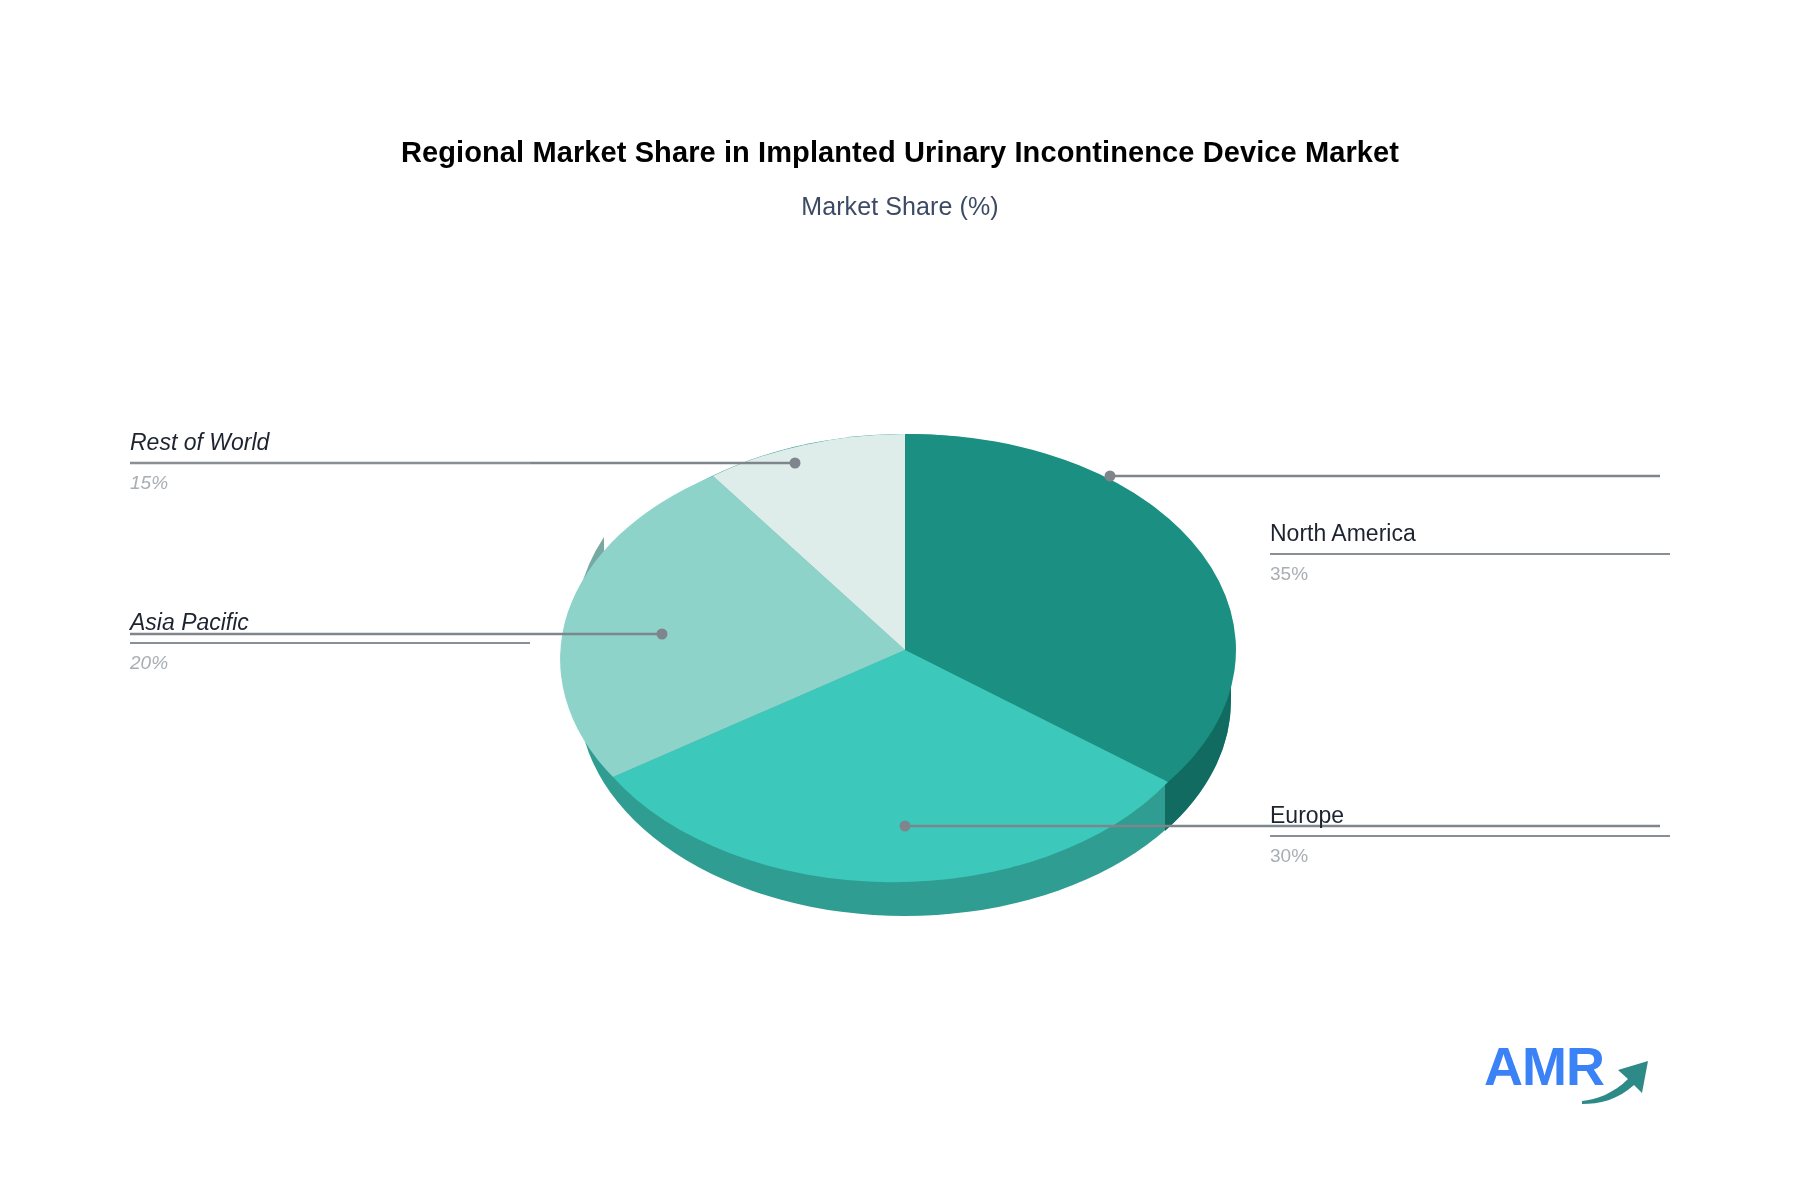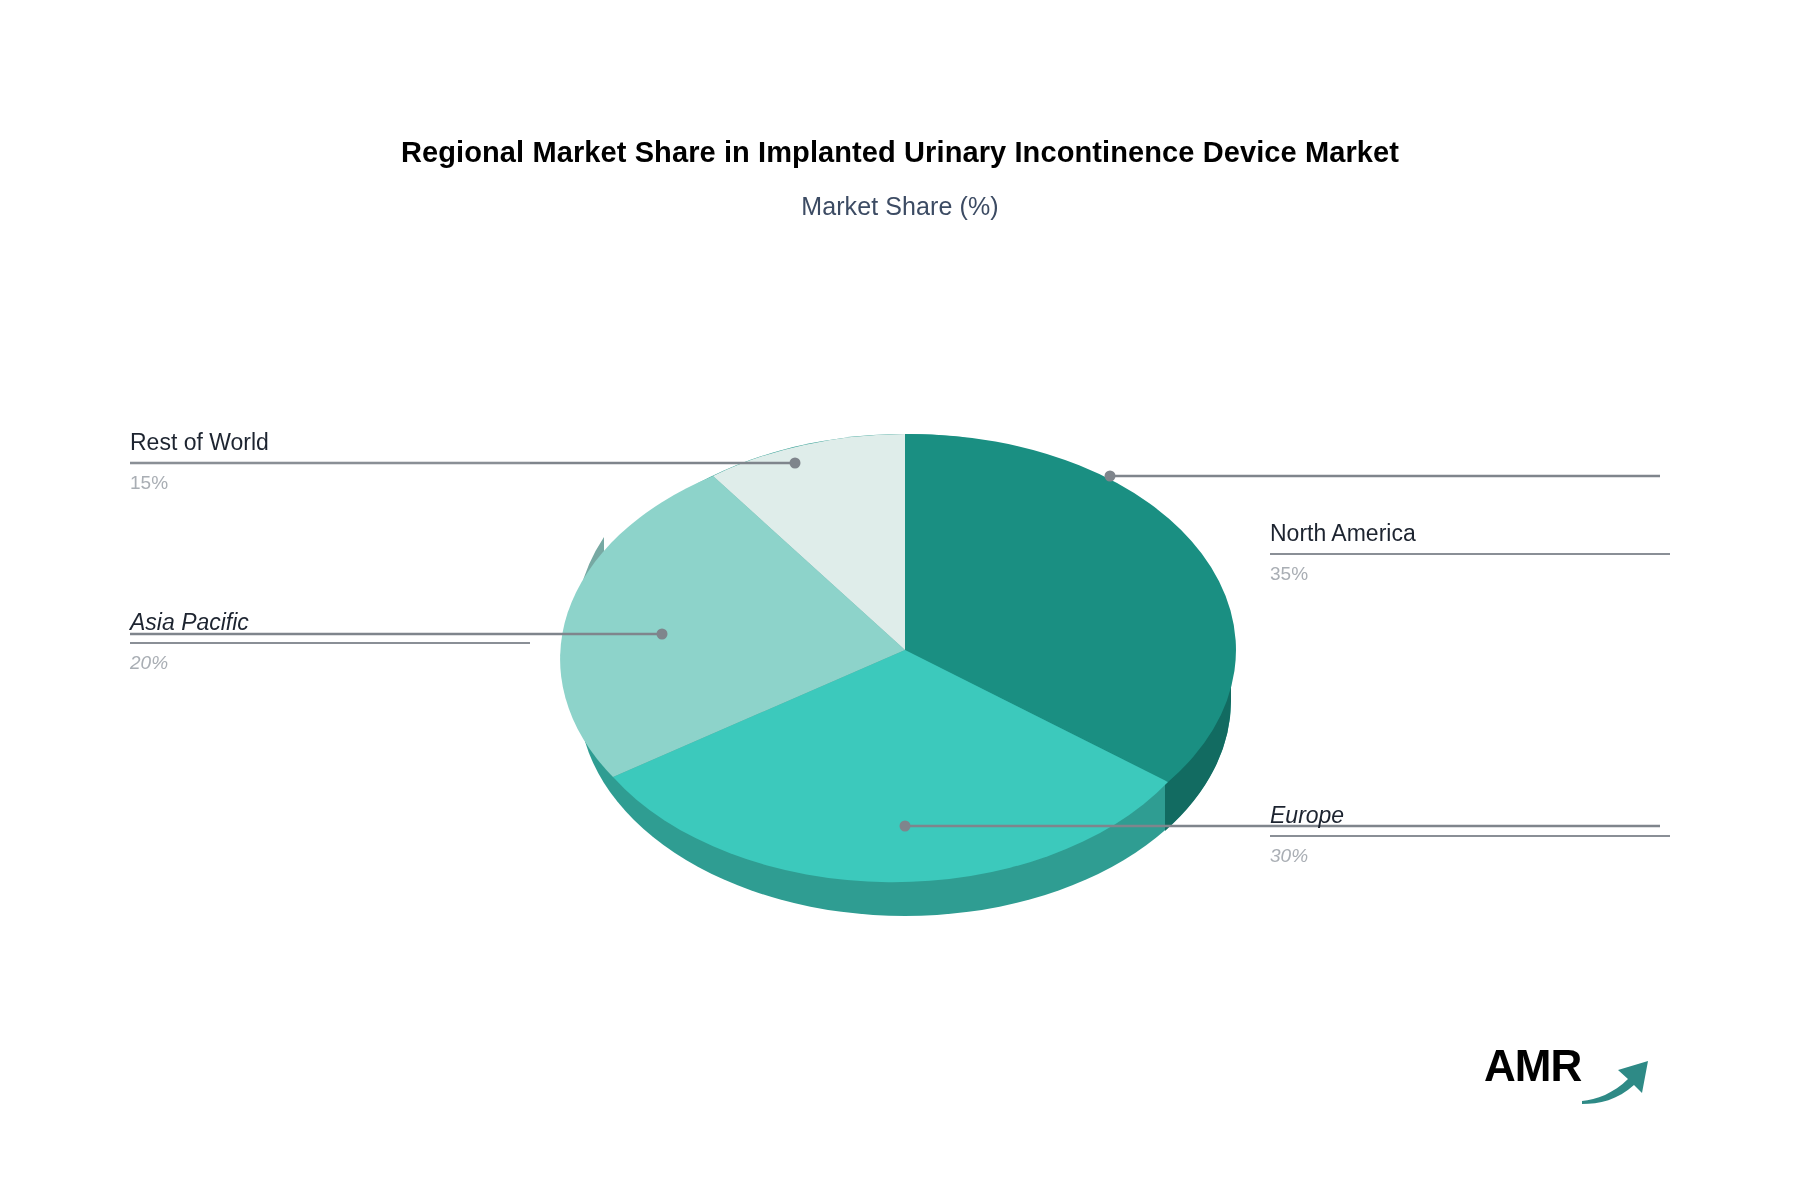--- a/index.html
+++ b/index.html
@@ -75,41 +75,41 @@
   }
   .callout .cl-value {
     font-size: 19px;
     color: #a9aeb4;
     line-height: 30px;
     white-space: nowrap;
   }
   .callout.left  { text-align: left;  left: 130px; }
   .callout.right { text-align: left; left: 1270px; }
 
-  #cl-rest-of-world { top: 427px; }
+  #cl-rest-of-world { top: 427px; font-style: italic; }
   #cl-asia-pacific  { top: 607px; font-style: italic; }
   #cl-north-america { top: 518px; }
-  #cl-europe        { top: 800px; font-style: italic; }
+  #cl-europe        { top: 800px; }
 
   
   #amr-logo {
     position: absolute;
     left: 1484px;
     top: 1035px;
     width: 170px;
     height: 72px;
   }
   #amr-logo .amr-word {
     position: absolute;
     left: 0;
     top: 2px;
-    font-size: 44px;
+    font-size: 54px;
     font-weight: bold;
     letter-spacing: -1px;
-    color: #000000;
+    color: #3b82f6;
     line-height: 58px;
   }
   #amr-logo svg { position: absolute; left: 96px; top: 8px; }
 </style>
 </head>
 <body>
 
 <div id="chart-root">
 
   <div class="chart-title">Regional Market Share in Implanted Urinary Incontinence Device Market</div>

